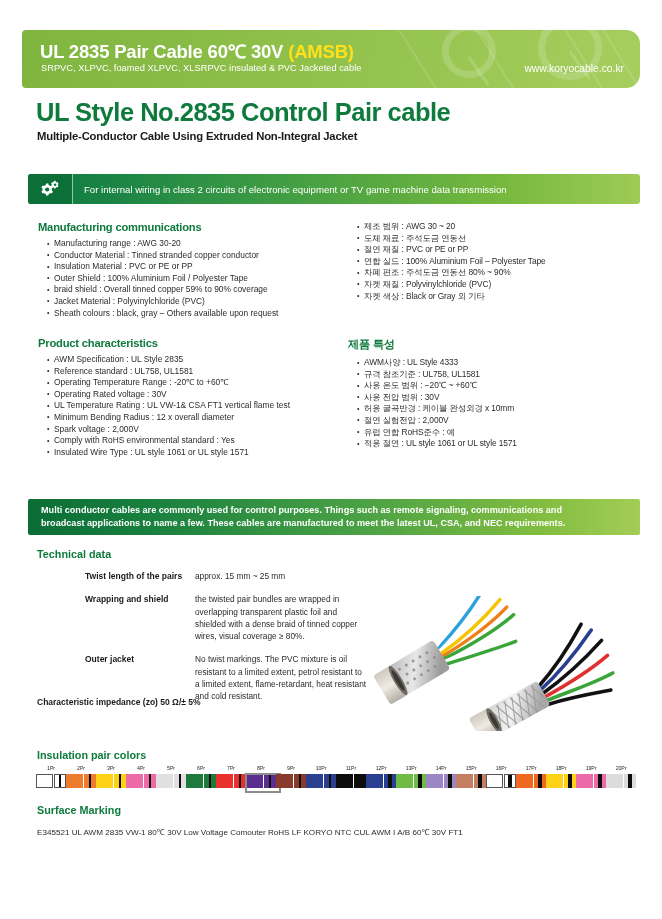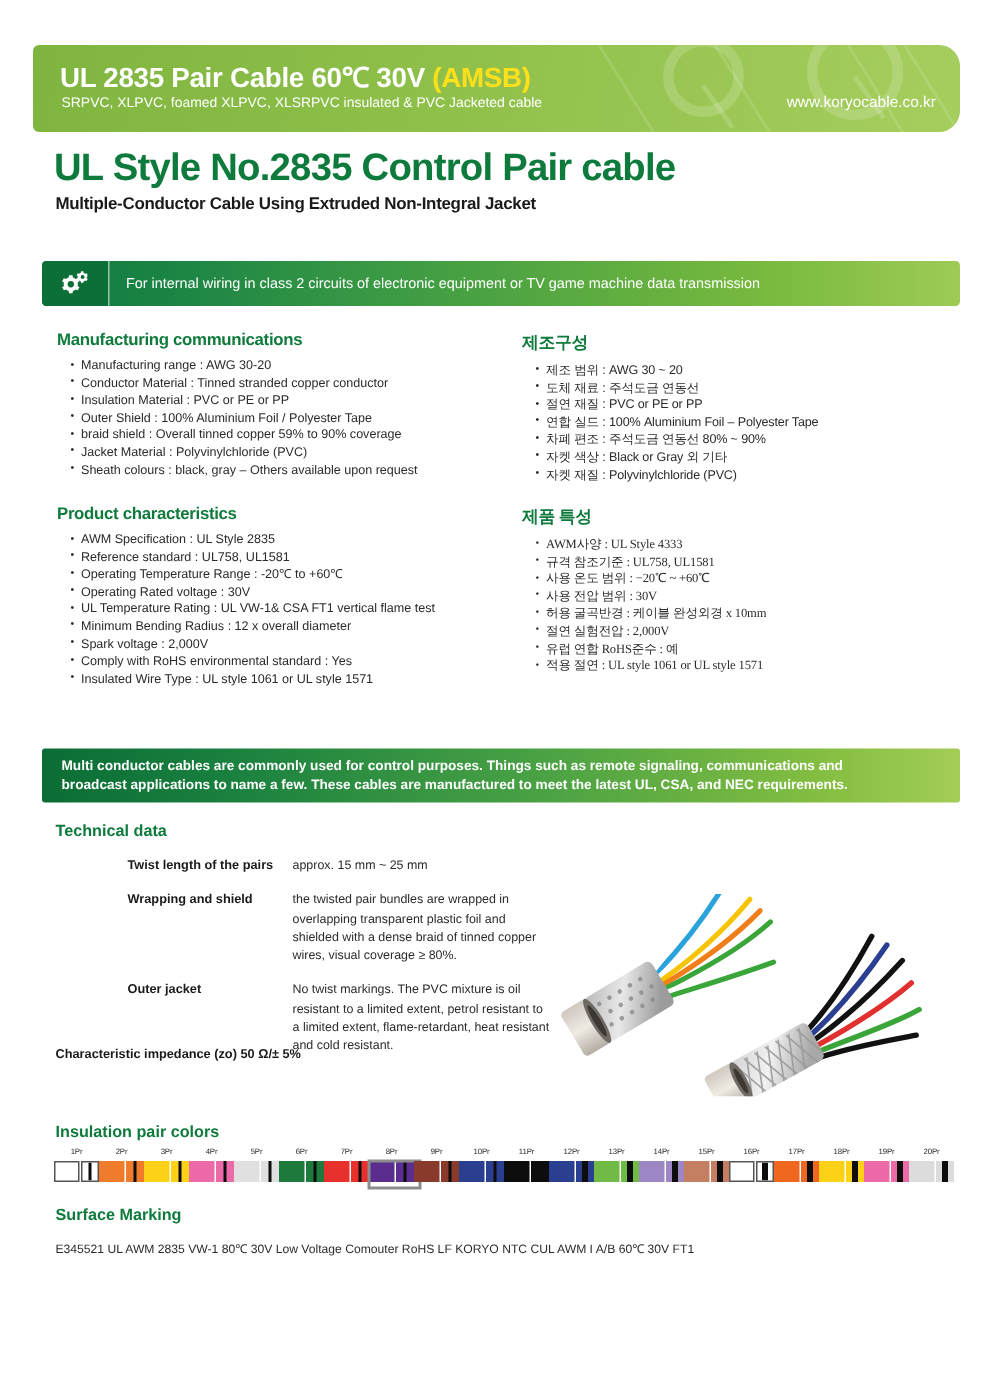--- a/index.html
+++ b/index.html
@@ -81,21 +81,21 @@
   .app-icon-box svg { display: block; }
   .app-divider { width: 1px; height: 30px; background: rgba(255,255,255,.55); flex:0 0 1px; }
   .app-text {
     padding-left: 11px; font-size: 9.6px; color: #ffffff; white-space: nowrap;
   }
 
   
   .col-left  { position: absolute; left: 38px;  top: 221px; width: 300px; }
   .col-right { position: absolute; left: 348px; top: 221px; width: 300px; }
   .col-left2  { position: absolute; left: 38px;  top: 337px; width: 305px; }
-  .col-right2 { position: absolute; left: 348px; top: 337px; width: 300px; font-family: Liberation Serif, serif; }
+  .col-right2 { position: absolute; left: 348px; top: 337px; width: 300px; }
 
   .sec-head {
     font-size: 11.2px; font-weight: bold; color: #0e7a3c;
     margin-bottom: 5px; letter-spacing: -.2px;
   }
   ul.speclist { list-style: none; padding-left: 9px; }
   ul.speclist li {
     font-size: 8.4px; color: #2b2b2b; line-height: 11.6px;
     white-space: nowrap; position: relative; padding-left: 7px;
   }
@@ -224,29 +224,28 @@
       <li>Conductor Material : Tinned stranded copper conductor</li>
       <li>Insulation Material : PVC or PE or PP</li>
       <li>Outer Shield : 100% Aluminium Foil / Polyester Tape</li>
       <li>braid shield : Overall tinned copper 59% to 90% coverage</li>
       <li>Jacket Material : Polyvinylchloride (PVC)</li>
       <li>Sheath colours : black, gray – Others available upon request</li>
     </ul>
   </div>
 
   <div class="col-right">
-    <div class="sec-head">제조구성</div>
     <ul class="speclist kr">
       <li>제조 범위 : AWG 30 ~ 20</li>
       <li>도체 재료 : 주석도금 연동선</li>
       <li>절연 재질 : PVC or PE or PP</li>
       <li>연합 실드 : 100% Aluminium Foil – Polyester Tape</li>
       <li>차폐 편조 : 주석도금 연동선 80% ~ 90%</li>
+      <li>자켓 재질 : Polyvinylchloride (PVC)</li>
       <li>자켓 색상 : Black or Gray 외 기타</li>
-      <li>자켓 재질 : Polyvinylchloride (PVC)</li>
     </ul>
   </div>
 
   <div class="col-left2">
     <div class="sec-head">Product characteristics</div>
     <ul class="speclist">
       <li>AWM Specification : UL Style 2835</li>
       <li>Reference standard : UL758, UL1581</li>
       <li>Operating Temperature Range : -20℃ to +60℃</li>
       <li>Operating Rated voltage : 30V</li>

